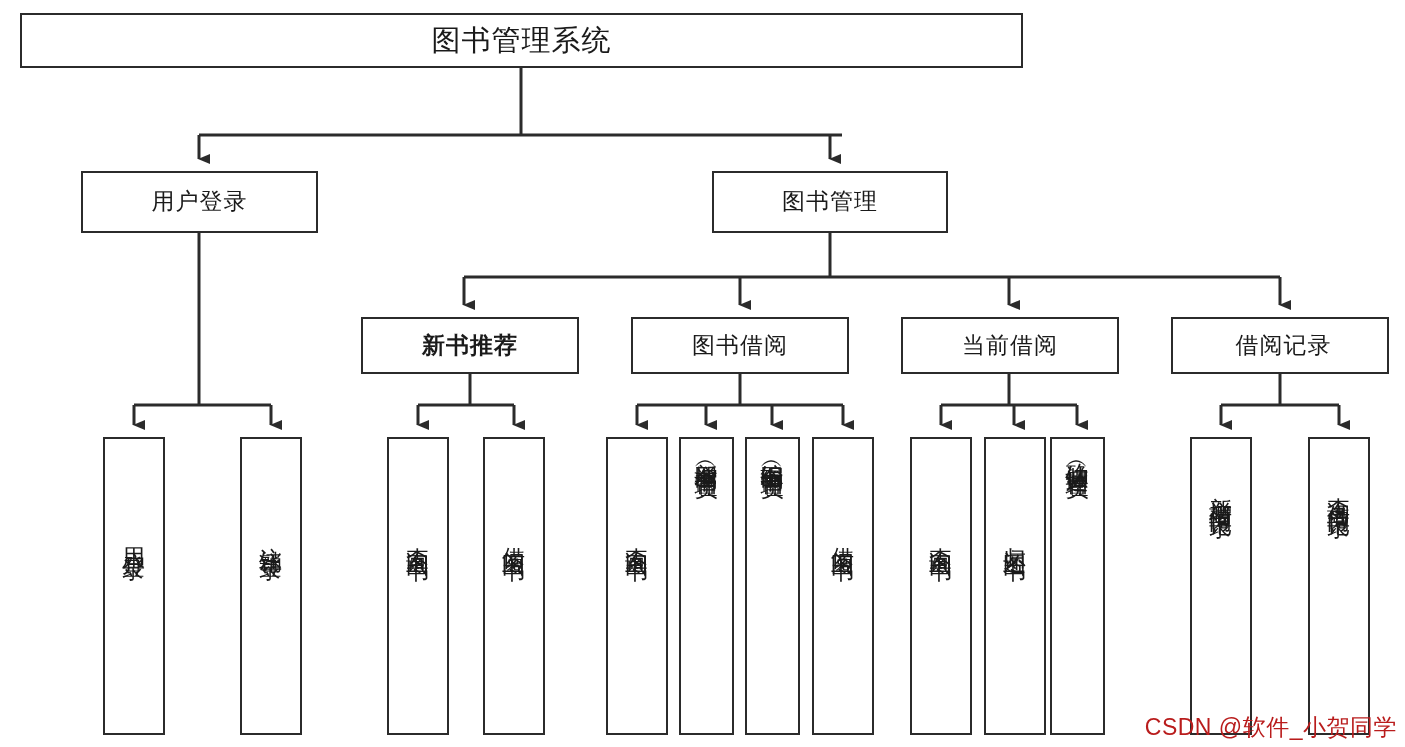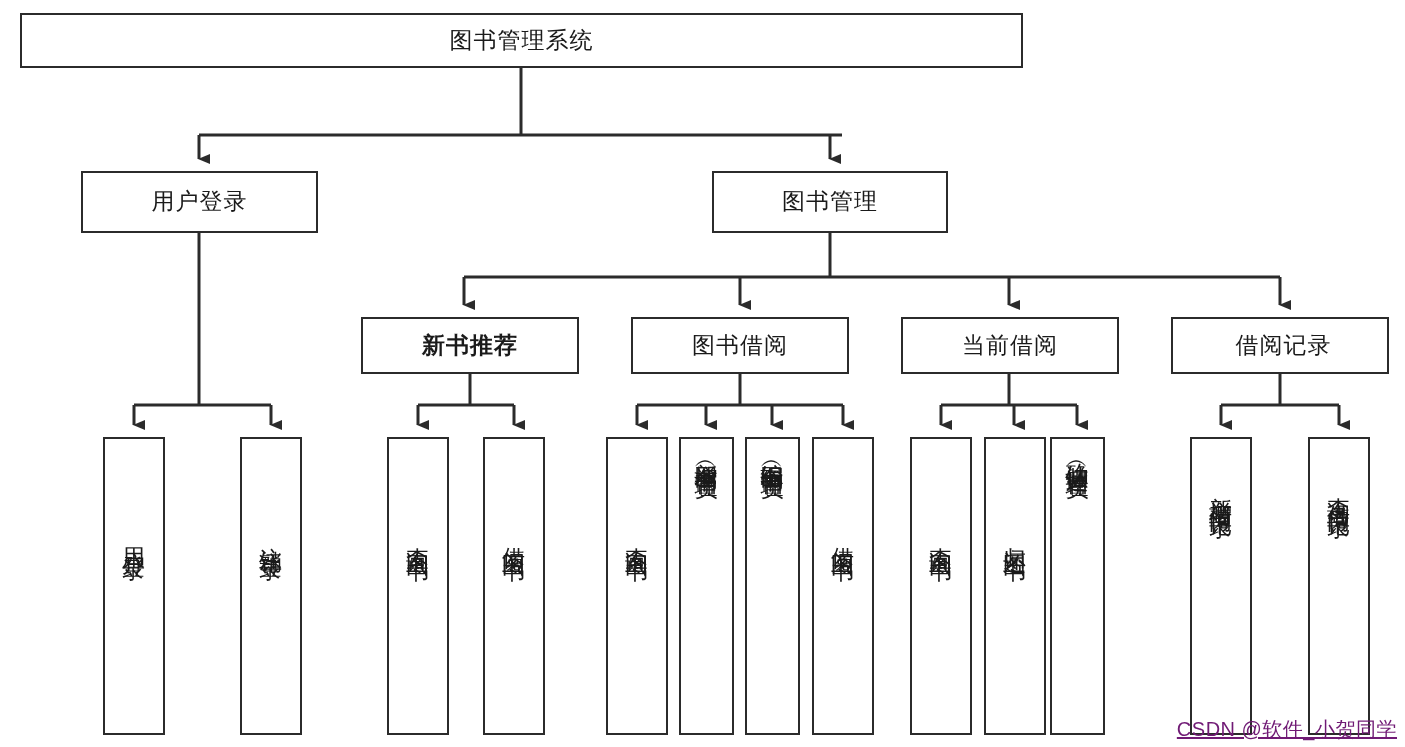--- a/index.html
+++ b/index.html
@@ -35,21 +35,21 @@
     align-items: center;
     justify-content: center;
     color: #1a1a1a;
   }
   .node.horiz {
     font-size: 23px;
     letter-spacing: 1px;
     line-height: 1.1;
   }
   .node.root {
-    font-size: 23px;
+    font-size: 29px;
   }
   .leaf-wrap {
     position: absolute;
     box-sizing: border-box;
     background: #ffffff;
     border: 2.5px solid #2b2b2b;
     overflow: hidden;
     display: flex;
     justify-content: center;
     align-items: flex-start;
@@ -61,26 +61,25 @@
     letter-spacing: 4px;
     line-height: 1.05;
     color: #1a1a1a;
     white-space: nowrap;
     display: block;
   }
   .watermark {
     position: absolute;
     right: 8px;
     bottom: 4px;
-    font-size: 20px;
-    color: #701a75;
+    font-size: 23px;
+    color: #b91c1c;
     letter-spacing: 0.5px;
     white-space: nowrap;
     font-family: "Liberation Sans", "DejaVu Sans", sans-serif;
-    text-decoration: underline;
   }
 </style>
 </head>
 <body>
 
 <div id="canvas">
 
   <svg id="edges" viewBox="0 0 1405 747" xmlns="http://www.w3.org/2000/svg">
     <defs>
       <marker id="ah" markerWidth="10" markerHeight="12" refX="5" refY="11" orient="auto" markerUnits="userSpaceOnUse">

